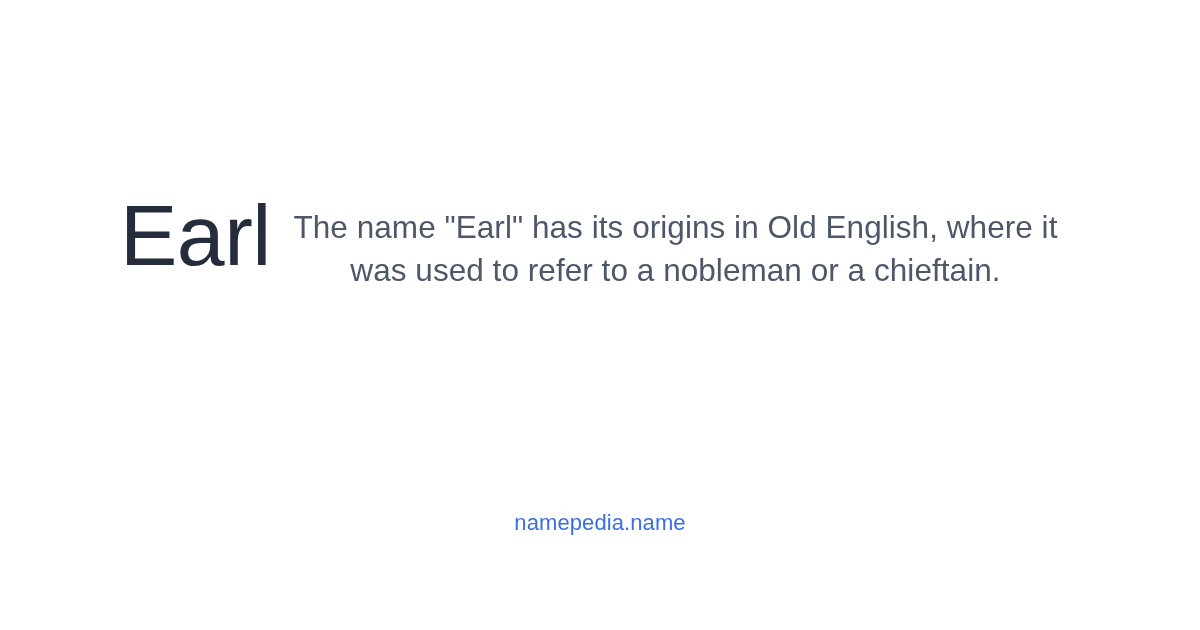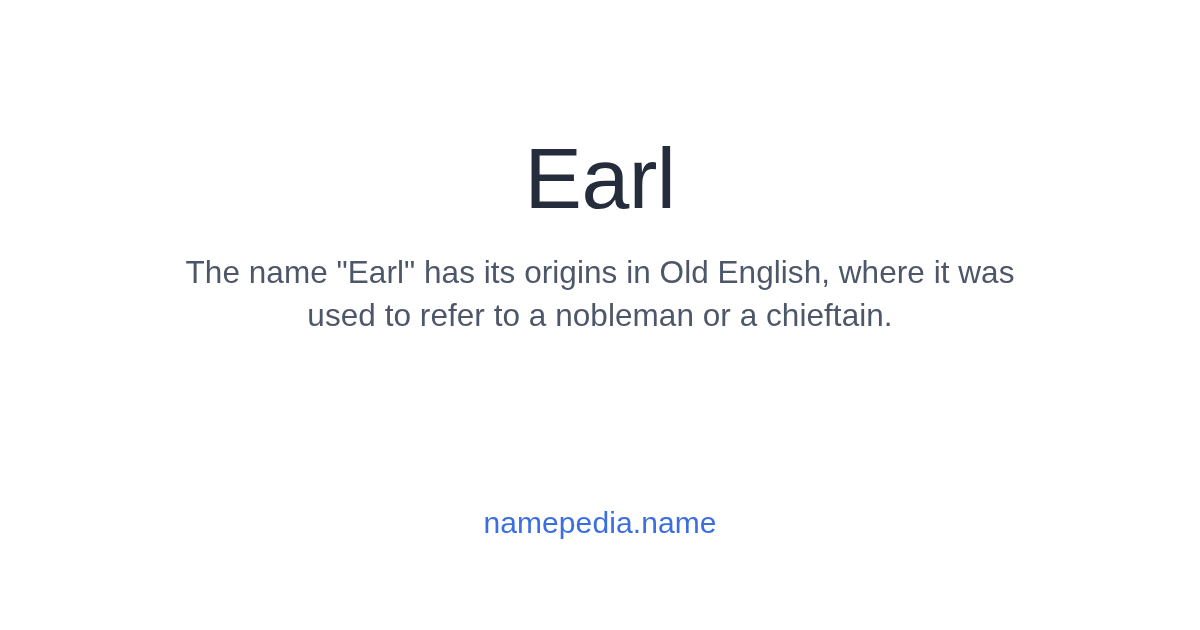--- a/index.html
+++ b/index.html
@@ -29,21 +29,21 @@
   }
 
   
   .card-main {
     position: absolute;
     left: 0;
     right: 0;
     top: 0;
     height: 470px;
     display: flex;
-    flex-direction: column;
+    flex-direction: row;
     align-items: center;
     justify-content: center;
     padding: 0 120px;
     box-sizing: border-box;
   }
 
   .name-title {
     margin: 0;
     font-size: 86px;
     line-height: 1.05;
@@ -70,21 +70,21 @@
     position: absolute;
     left: 0;
     right: 0;
     top: 508px;
     display: flex;
     justify-content: center;
     align-items: center;
   }
 
   .site-link {
-    font-size: 30px;
+    font-size: 22px;
     line-height: 30px;
     font-weight: 400;
     color: #3b6fe0;
     text-decoration: none;
     letter-spacing: 0.1px;
   }
 </style>
 </head>
 <body>
 

